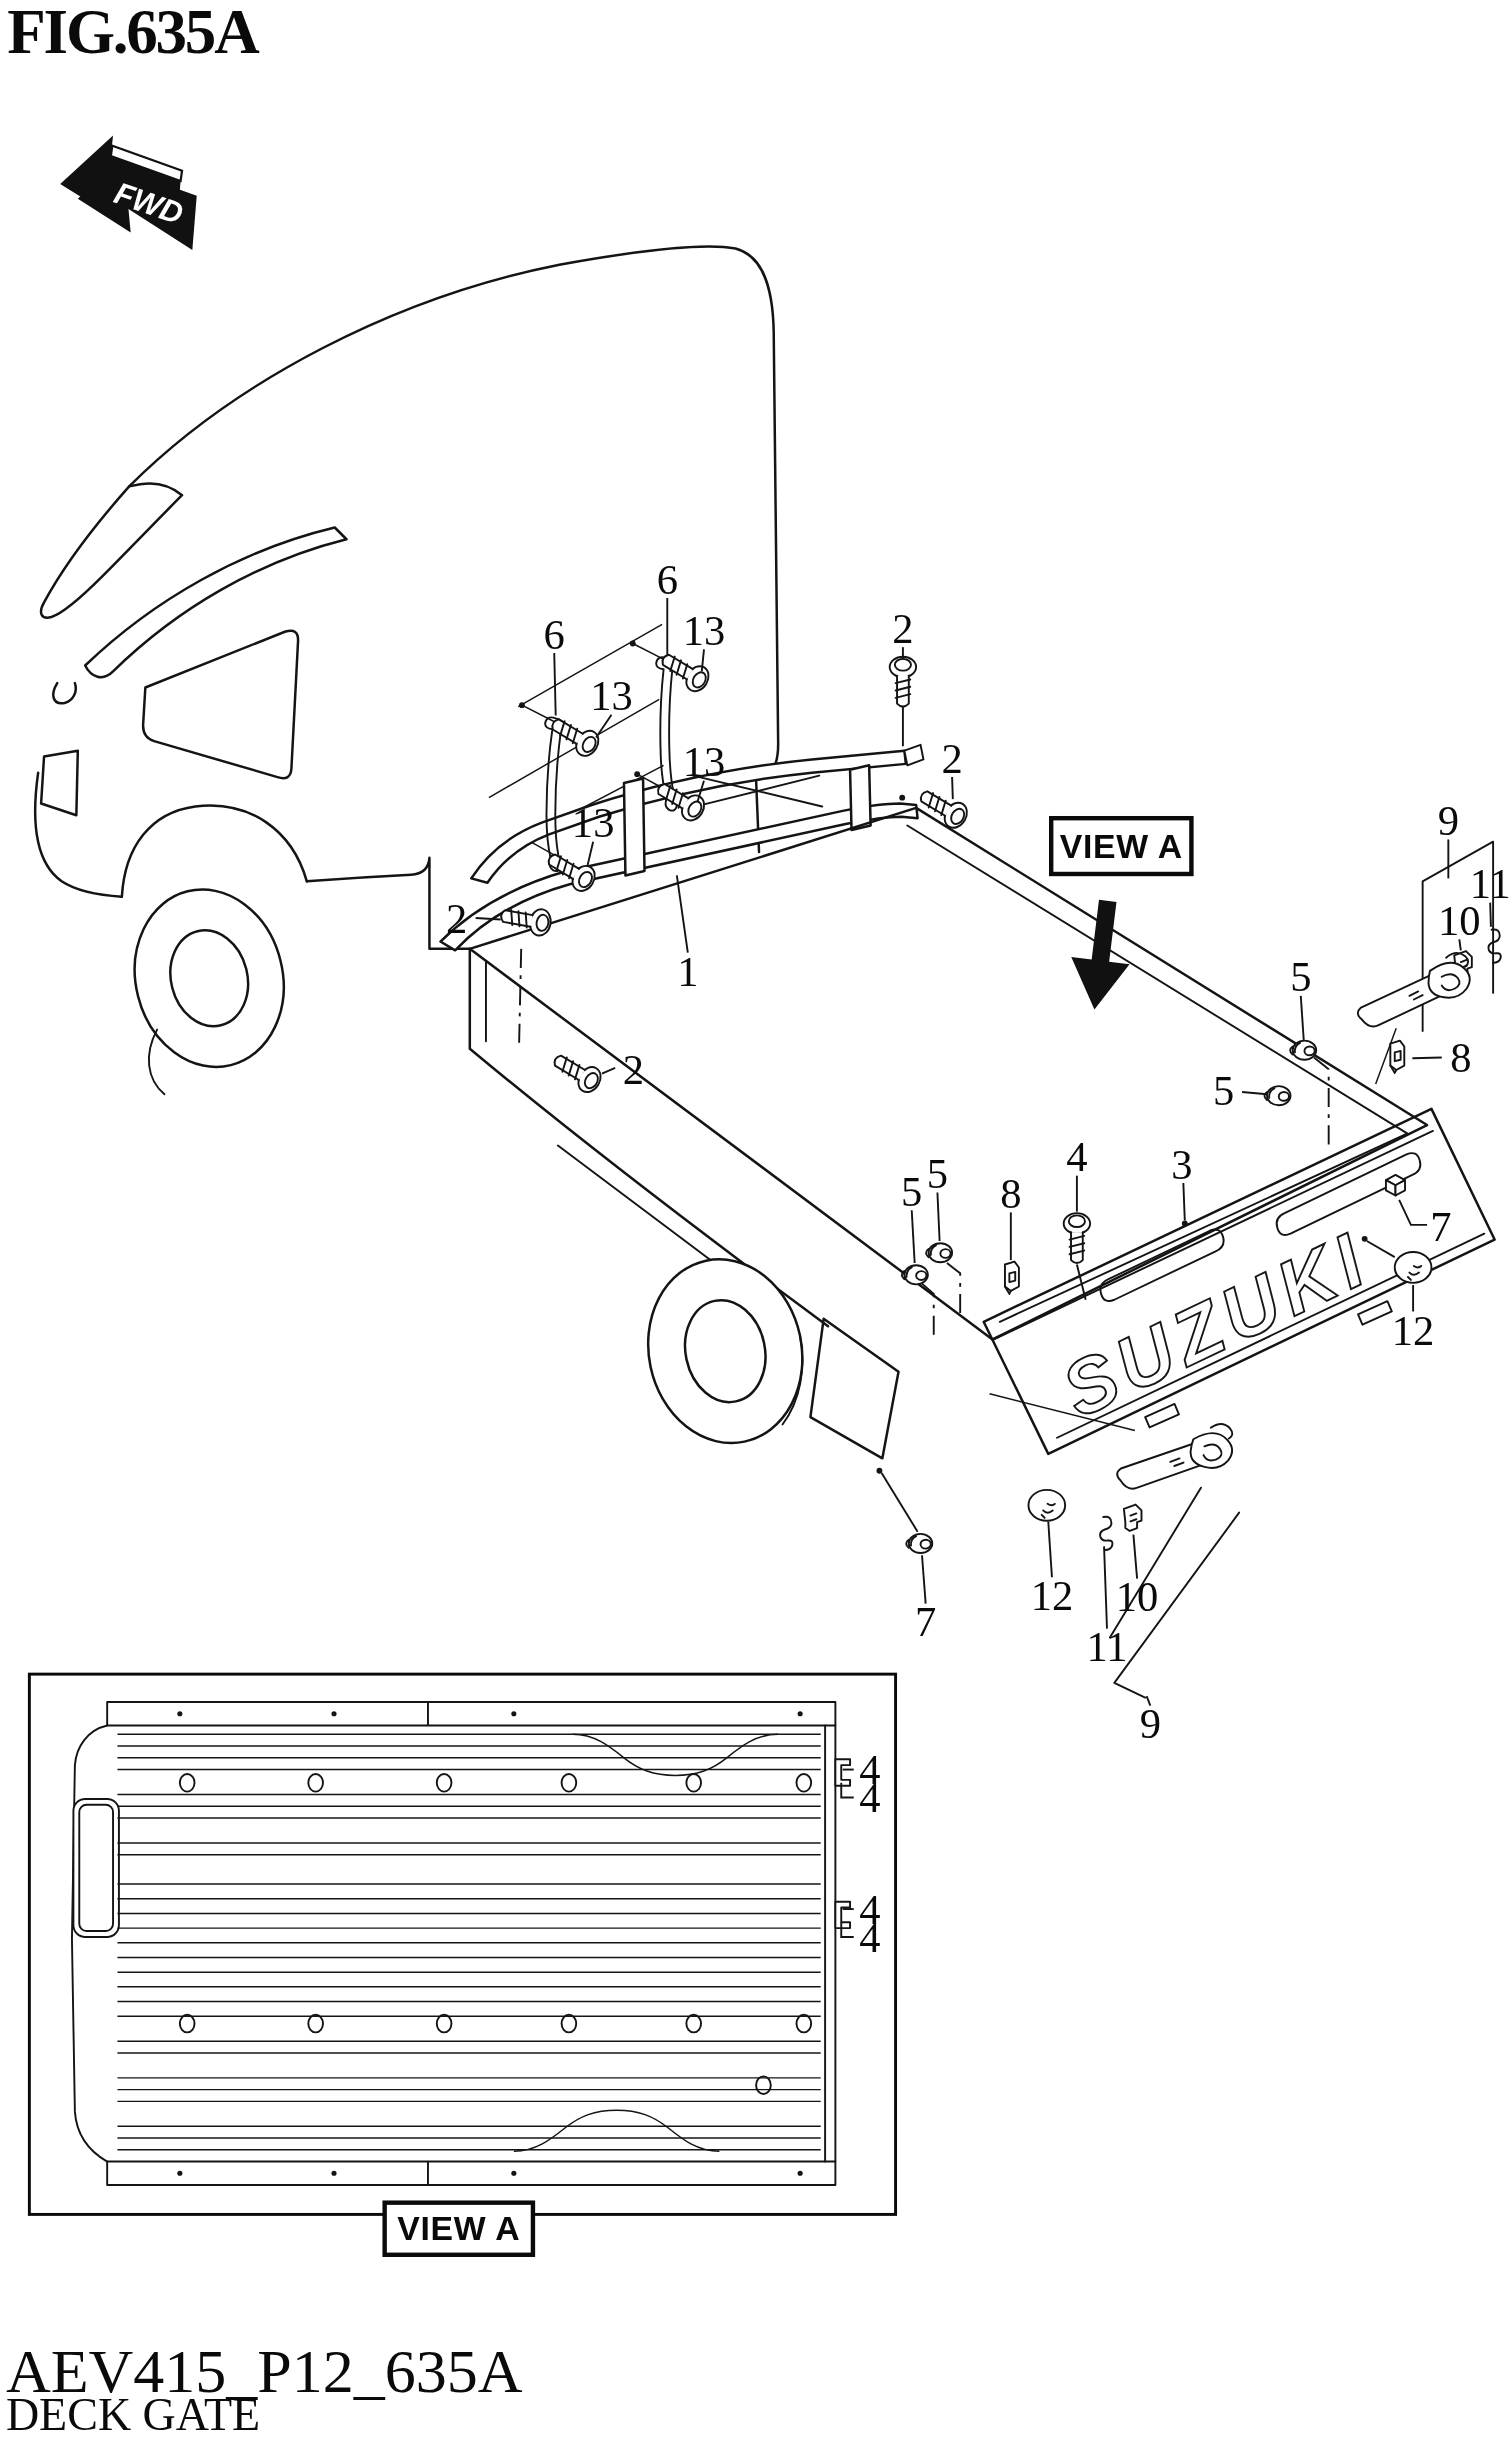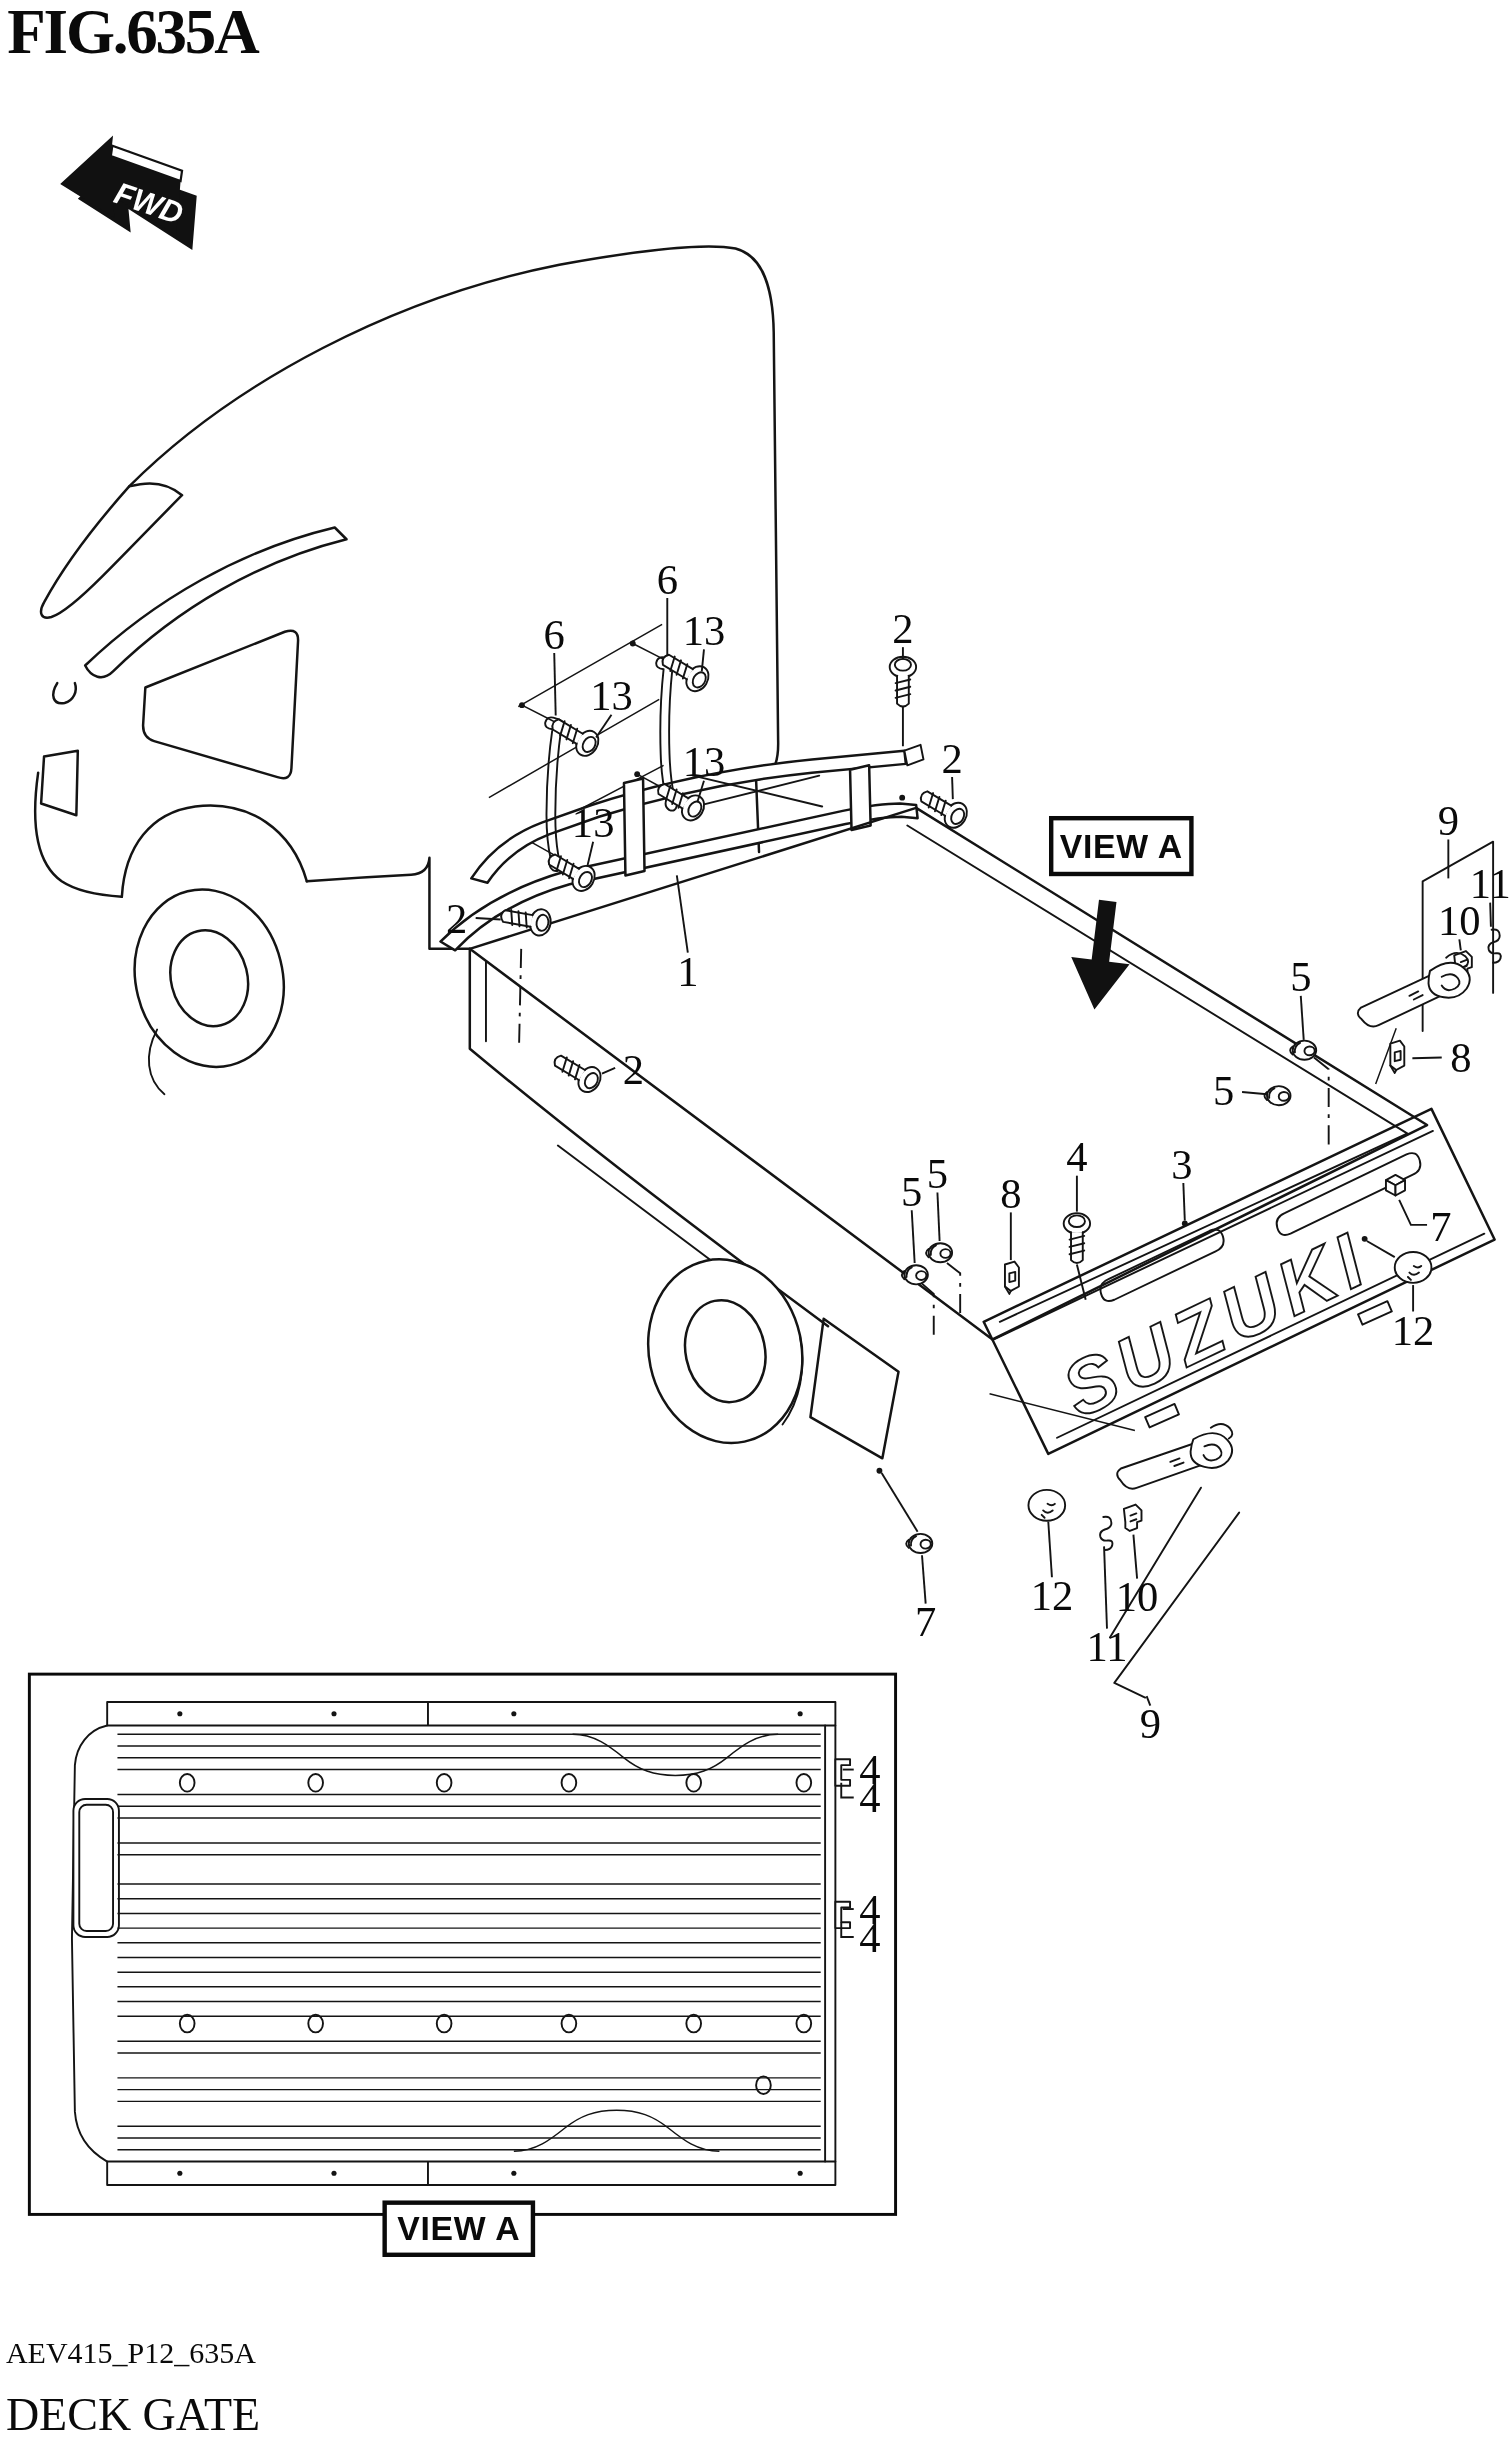--- a/index.html
+++ b/index.html
@@ -1,20 +1,20 @@
 <!DOCTYPE html>
 <html style="font-size:11.7px"><head>
 <meta charset="utf-8">
 <style>
   html,body{margin:0;padding:0;background:#fff;}
   #page{position:relative;width:1510px;height:2438px;background:#ffffff;overflow:hidden;
         font-family:"Liberation Serif",serif;color:#111;padding-left:24px;}
   .fig-title{position:absolute;left:7.3px;top:-4.4px;font-size:63px;font-weight:bold;
              letter-spacing:-2.2px;color:#0a0a0a;}
-  .footer-code{position:absolute;left:5.9px;top:2336px;font-size:30px;letter-spacing:0px;color:#0a0a0a;}
+  .footer-code{position:absolute;left:5.9px;top:2336px;font-size:62px;letter-spacing:0px;color:#0a0a0a;}
   .footer-name{position:absolute;left:5.9px;top:2388px;font-size:46px;color:#0a0a0a;}
   svg{position:absolute;left:0;top:0;}
   .ln{stroke:#141414;stroke-width:3.4;fill:none;stroke-linecap:round;stroke-linejoin:round;}
   .ln2{stroke:#141414;stroke-width:2.6;fill:none;stroke-linecap:round;stroke-linejoin:round;}
   .thin{stroke:#141414;stroke-width:2;fill:none;}
   .fillw{fill:#fff;}
   .leader{stroke:#141414;stroke-width:2.6;fill:none;}
   .leader.dash{stroke-dasharray:26 10 5 10;}
   .callout{font:58px "Liberation Serif",serif;fill:#0a0a0a;text-anchor:middle;}
   .viewbox-rect{fill:#fff;stroke:#0a0a0a;stroke-width:6;}

